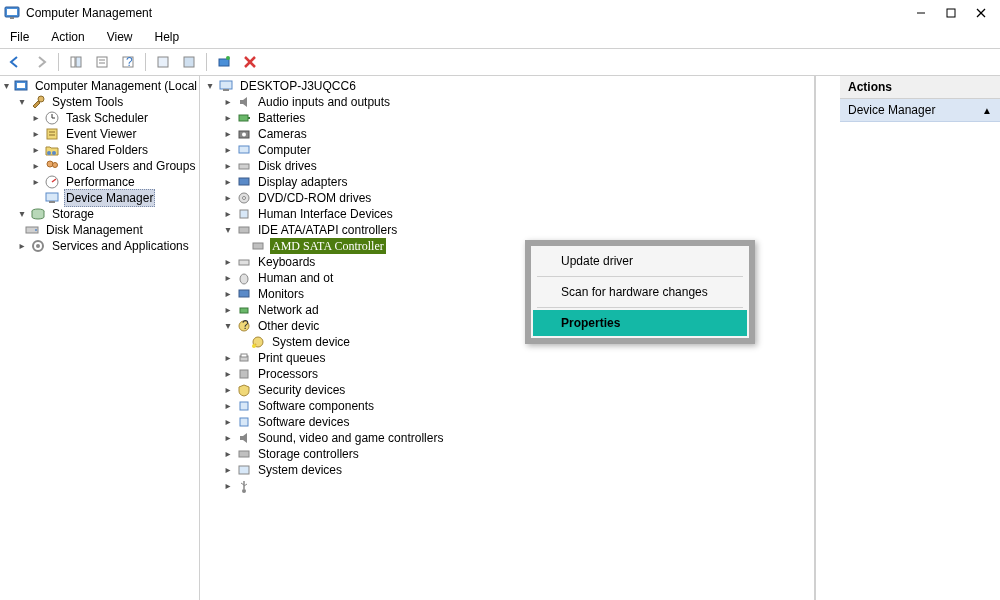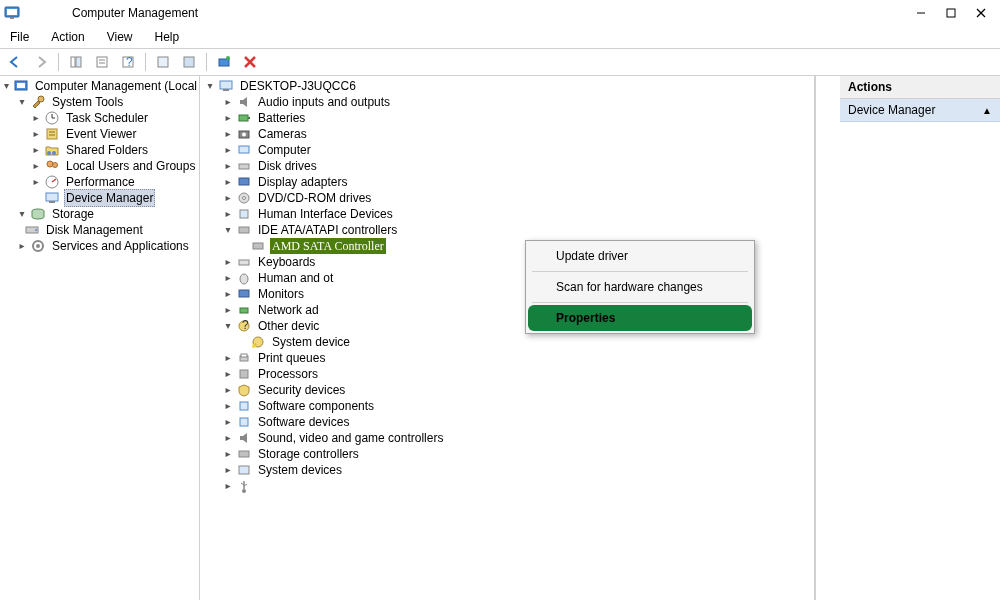--- a/index.html
+++ b/index.html
@@ -1,19 +1,19 @@
 <!DOCTYPE html>
 <html><head>
 <meta charset="utf-8">
 <style>
 * { box-sizing: border-box; margin: 0; padding: 0; font-family: "Segoe UI", Tahoma, sans-serif; font-size: 12px; }
 body { width: 1000px; height: 600px; background: #fff; overflow: hidden; position: relative; }
 
 
-.titlebar { height: 26px; display: flex; align-items: center; padding: 0 4px; border-bottom: 0; gap: 46px; }
+.titlebar { height: 26px; display: flex; align-items: center; padding: 0 4px; border-bottom: 0; }
 .titlebar .app-icon { width: 16px; height: 16px; margin-right: 6px; display: inline-flex; align-items: center; justify-content: center; }
 .titlebar .title { flex: 1; }
 .win-controls { display: flex; gap: 0; }
 .win-btn { width: 30px; height: 22px; display: flex; align-items: center; justify-content: center; cursor: default; }
 
 
 .menubar { height: 22px; display: flex; align-items: center; padding: 0 6px; gap: 14px; }
 .menu-item { padding: 2px 4px; }
 
 
@@ -35,24 +35,24 @@
 .node-icon { width: 16px; height: 16px; margin-right: 4px; display: inline-flex; align-items: center; justify-content: center; }
 .node-label { padding: 0 2px; }
 .selected { background: #d0d7e5; border: 1px dotted #7a8aa8; padding: 0 1px; }
 .selected-blue { background: #4d7c0f; color: #fff; padding: 0 2px; font-family: Liberation Serif, serif; }
 
 
 .actions-head { background: #f0f0f0; padding: 4px 8px; font-weight: 600; border-bottom: 1px solid #d0d0d0; }
 .actions-sub { background: #dbe6f4; padding: 4px 8px; display: flex; justify-content: space-between; align-items: center; border-bottom: 1px solid #c2d2e8; }
 
 
-.context-menu { position: absolute; left: 325px; top: 164px; width: 230px; background: #f5f5f5; border: 1px solid #a3a3a3; box-shadow: 2px 2px 6px rgba(0,0,0,0.3); padding: 2px; }
+.context-menu { position: absolute; left: 325px; top: 164px; width: 230px; background: #f5f5f5; border: 6px solid #a3a3a3; box-shadow: 2px 2px 6px rgba(0,0,0,0.3); padding: 2px; }
 .cm-item { padding: 6px 28px; }
 .cm-sep { height: 1px; background: #d0d0d0; margin: 2px 4px; }
-.cm-highlight { background: #15803d; border-radius: 6px; }
+.cm-highlight { background: #14b8a6; }
 
 
 .pane.left::-webkit-scrollbar, .pane.center::-webkit-scrollbar { width: 16px; height: 16px; }
 .pane.left::-webkit-scrollbar-thumb, .pane.center::-webkit-scrollbar-thumb { background: #c0c0c0; }
 </style>
 </head>
 <body>
 
 <div class="titlebar">
   <span class="app-icon">

